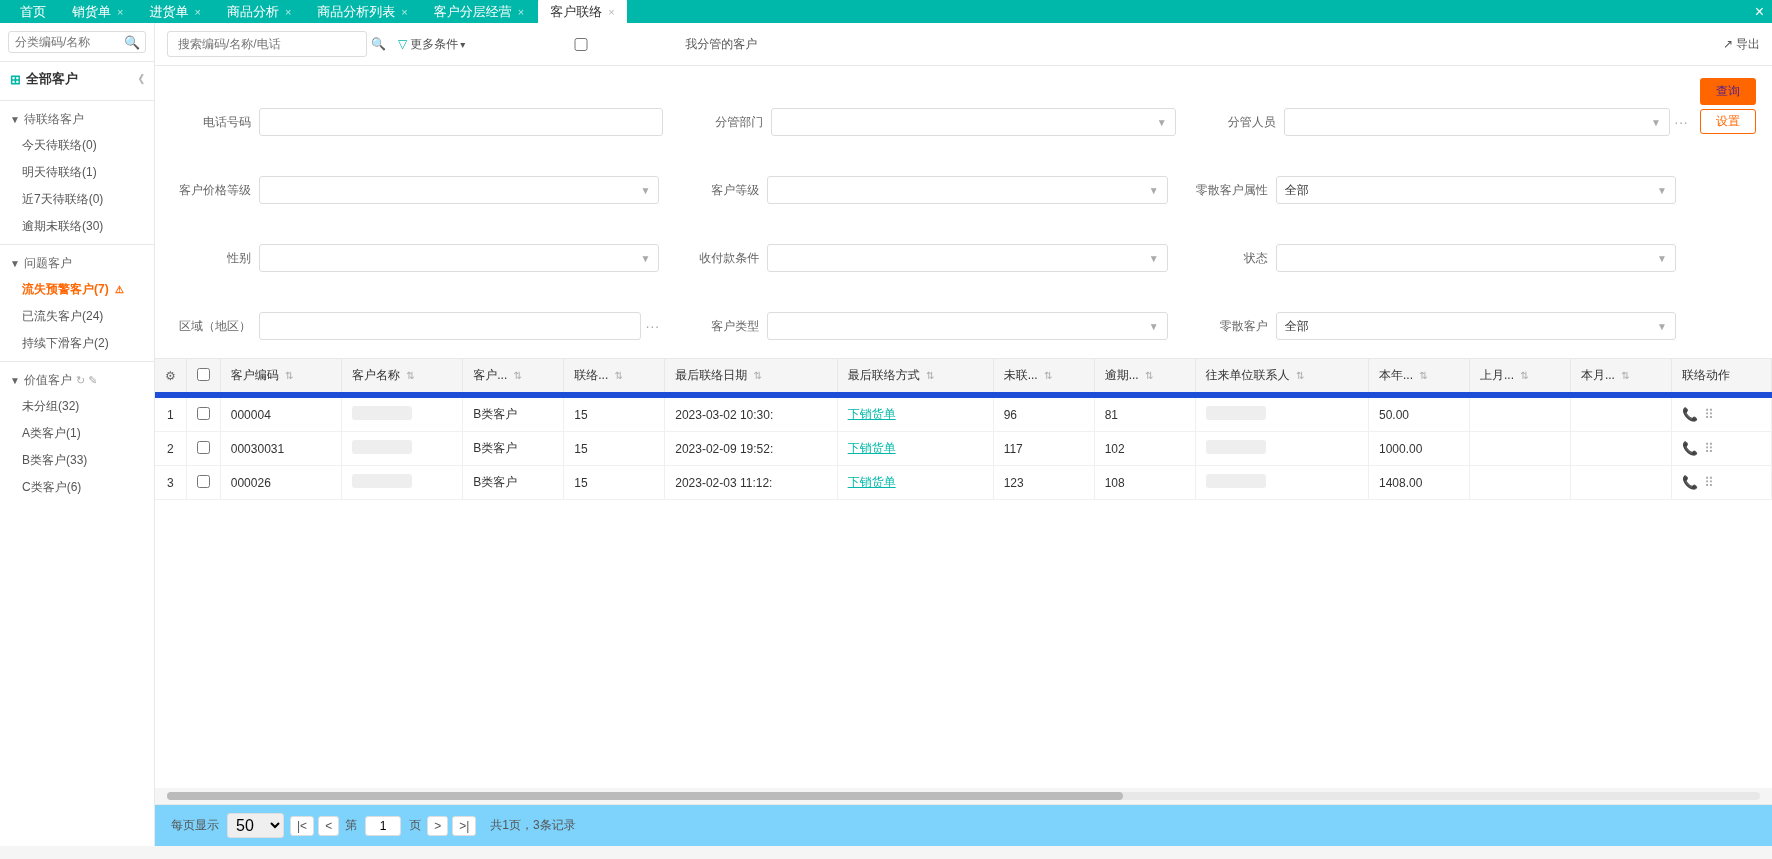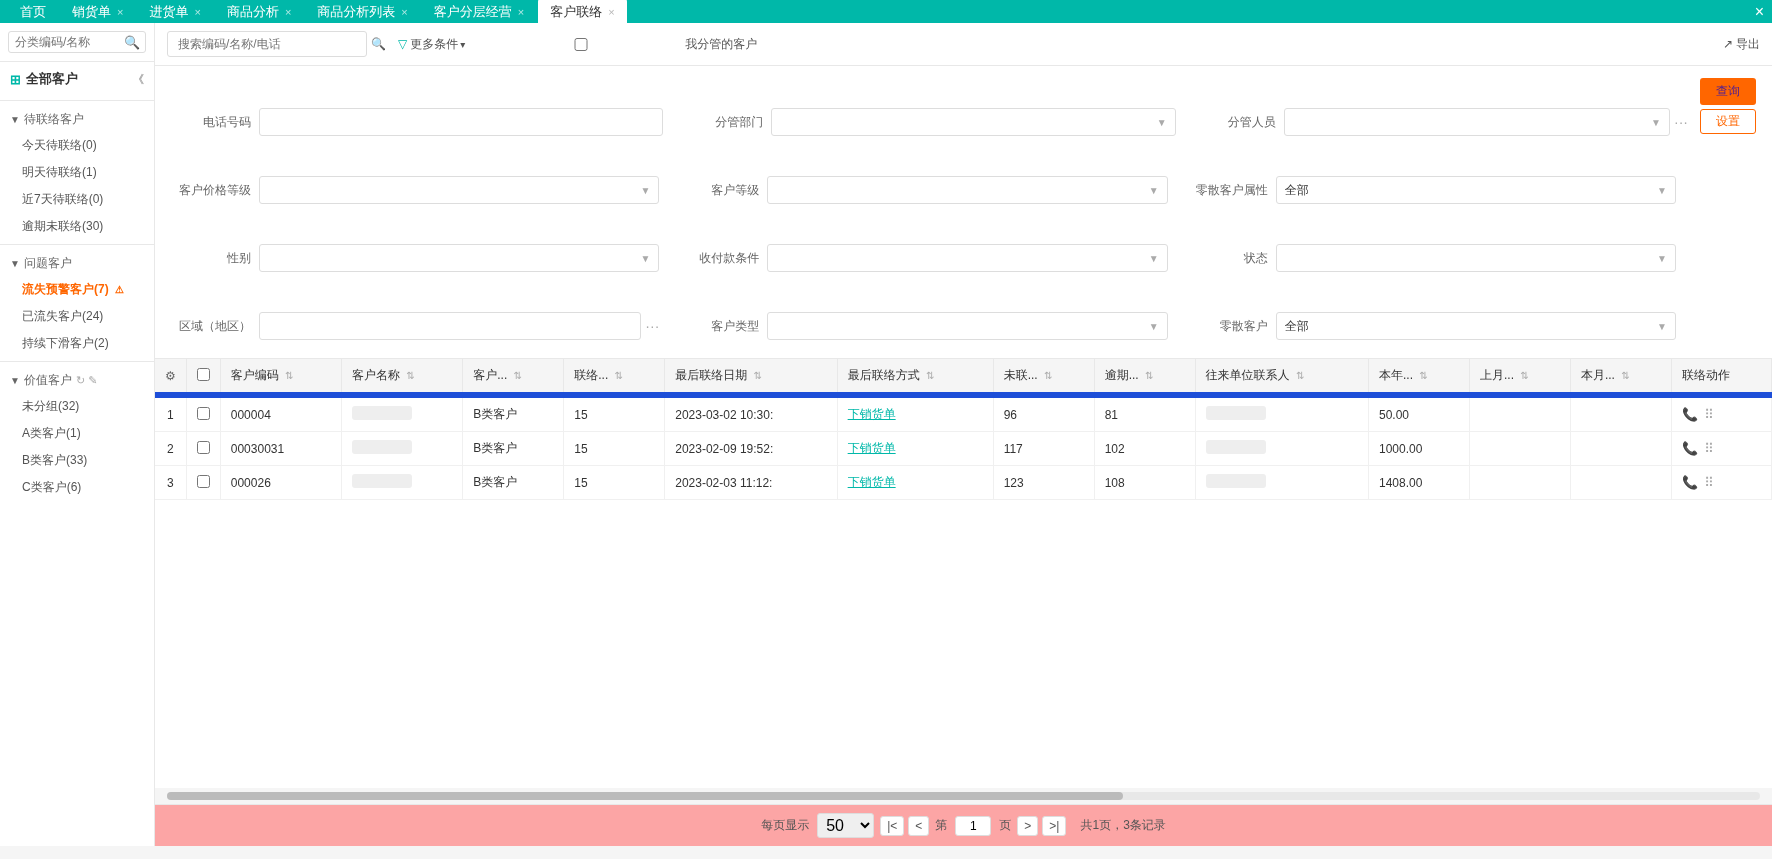--- a/index.html
+++ b/index.html
@@ -193,22 +193,22 @@
       border-right: 1px solid #f0f0f0;
     }
     tbody td.center { text-align: center; }
     .link-text { color: #00b8a9; text-decoration: underline; cursor: pointer; }
     .blurred { color: #ccc; background: #eee; border-radius: 3px; display: inline-block; width: 60px; height: 14px; }
     .action-icons { display: flex; gap: 6px; align-items: center; }
     .action-icon { cursor: pointer; color: #aaa; font-size: 13px; }
 
     
     .pagination-bar {
-      display: flex; align-items: center; justify-content: center;
-      padding: 8px 16px; background: #fca5a5; border-top: 1px solid #e8e8e8;
+      display: flex; align-items: center; justify-content: flex-start;
+      padding: 8px 16px; background: #7dd3fc; border-top: 1px solid #e8e8e8;
       flex-shrink: 0; font-size: 12px; color: #555;
     }
     .pagination-bar select {
       border: 1px solid #ddd; border-radius: 3px; padding: 2px 4px;
       font-size: 16px; margin: 0 4px;
     }
     .page-btn {
       cursor: pointer; padding: 2px 6px; border: 1px solid #ddd;
       border-radius: 3px; margin: 0 2px; background: #fff; color: #555;
     }

